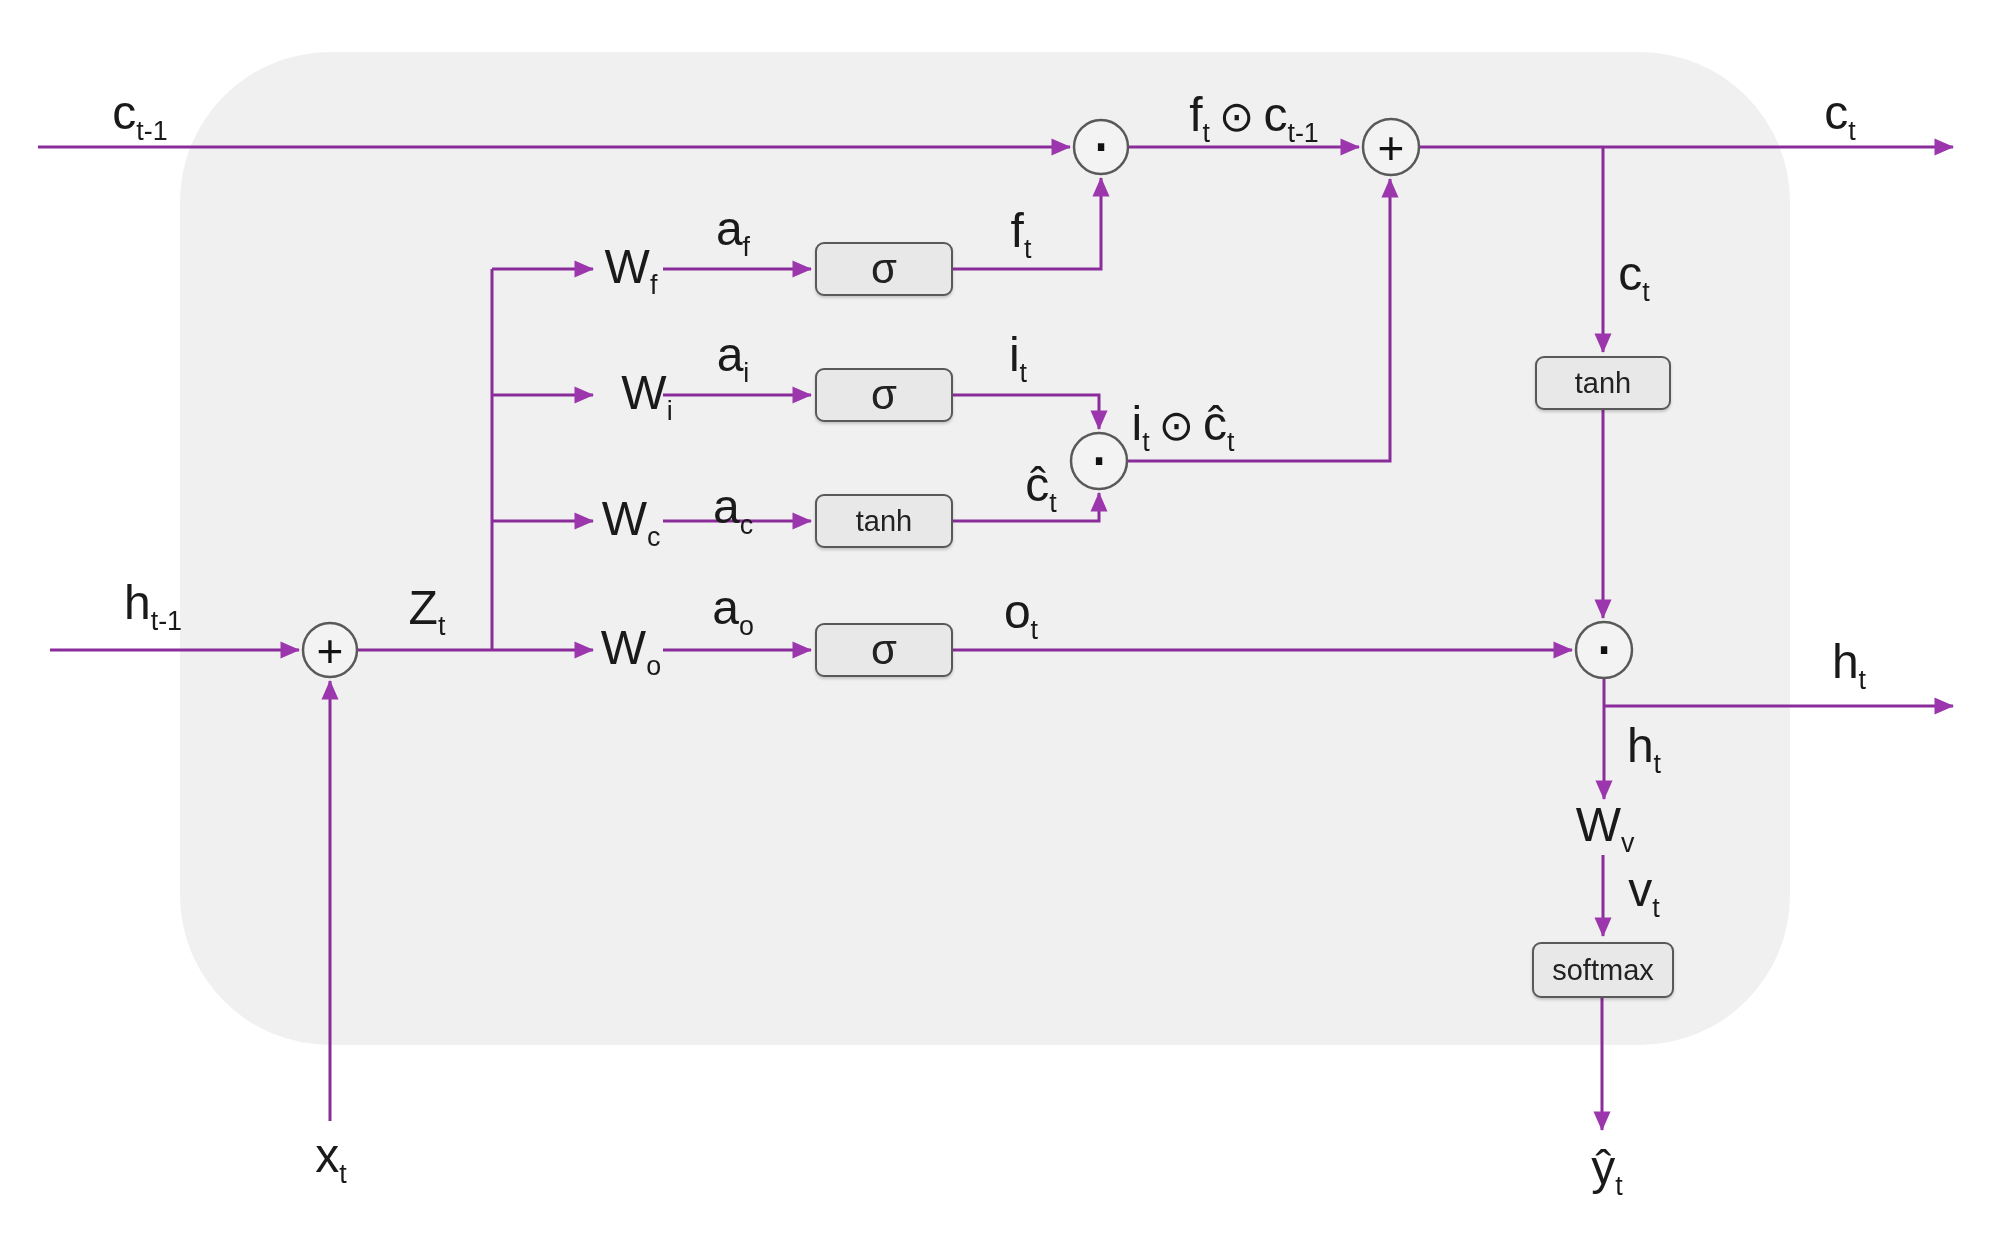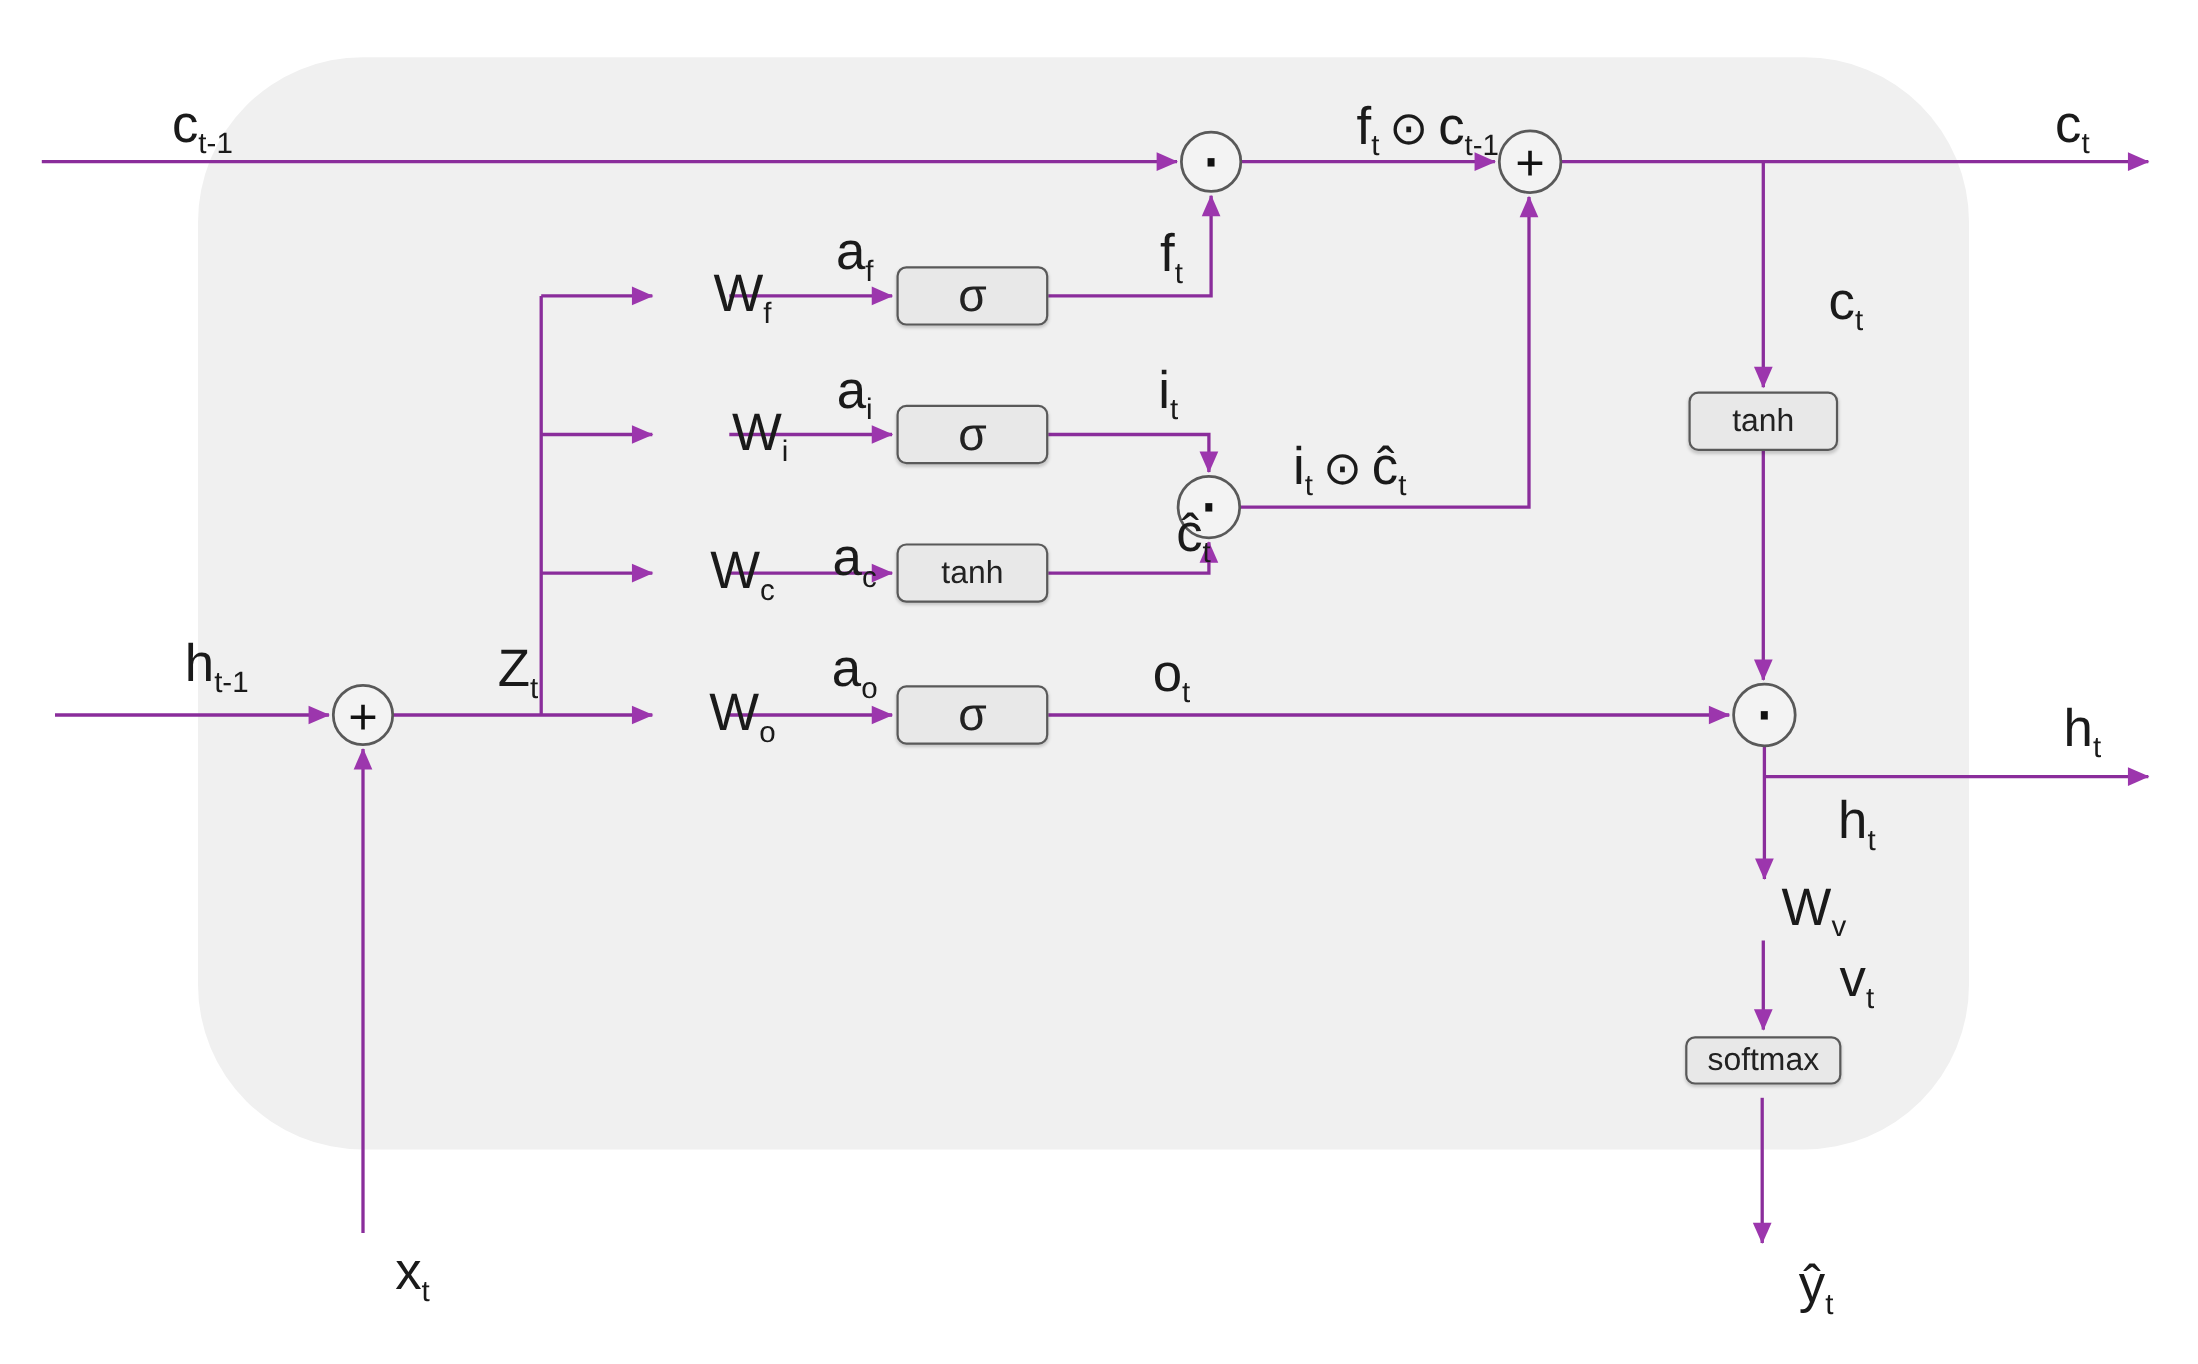--- a/index.html
+++ b/index.html
@@ -5,21 +5,21 @@
   html,body{margin:0;padding:0;background:#ffffff;}
   #canvas{
     position:relative;width:1998px;height:1240px;background:#ffffff;overflow:hidden;
     font-family:"Liberation Sans","DejaVu Sans",sans-serif;color:#1a1a1a;
   }
   #wires{position:absolute;left:0;top:0;}
   .wire{stroke:#8a2d9b;stroke-width:3;fill:none;}
   .nodecircle{fill:#f3f3f3;stroke:#595959;stroke-width:2.5;}
   .lbl{
     position:absolute;transform:translate(-50%,-50%);
-    font-size:48px;line-height:1;white-space:nowrap;color:#1a1a1a;margin-left:44px;
+    font-size:48px;line-height:1;white-space:nowrap;color:#1a1a1a;
   }
   .lbl sub{font-size:.56em;line-height:1;}
   .lbl .op{margin:0 9px;font-family:"DejaVu Sans",sans-serif;font-size:.88em;}
   .fnbox{
     position:absolute;display:flex;align-items:center;justify-content:center;
     background:#e8e8e8;border:2.5px solid #595959;border-radius:9px;
     box-shadow:0 2px 3px rgba(0,0,0,0.18);box-sizing:border-box;
     font-size:29px;color:#222;
   }
   .fnbox.sigma{font-size:42px;}
@@ -94,21 +94,21 @@
     </div>
   <div class="fnbox" style="left:815px;top:494px;width:138px;height:54px">
       <span>tanh</span>
     </div>
   <div class="fnbox sigma" style="left:815px;top:623px;width:138px;height:54px">
       <span>σ</span>
     </div>
   <div class="fnbox" style="left:1535px;top:356px;width:136px;height:54px">
       <span>tanh</span>
     </div>
-  <div class="fnbox" style="left:1532px;top:942px;width:142px;height:44px">
+  <div class="fnbox" style="left:1532px;top:942px;width:142px;height:56px">
       <span>softmax</span>
     </div>
 
   <div class="lbl" style="left:140px;top:117px"><span>c</span><sub>t-1</sub></div>
 
   <div class="lbl" style="left:1254px;top:119px"><span>f</span><sub>t</sub><span class="op">⊙</span><span>c</span><sub>t-1</sub></div>
 
   <div class="lbl" style="left:1840px;top:117px"><span>c</span><sub>t</sub></div>
 
   <div class="lbl" style="left:631px;top:271px"><span>W</span><sub>f</sub></div>

